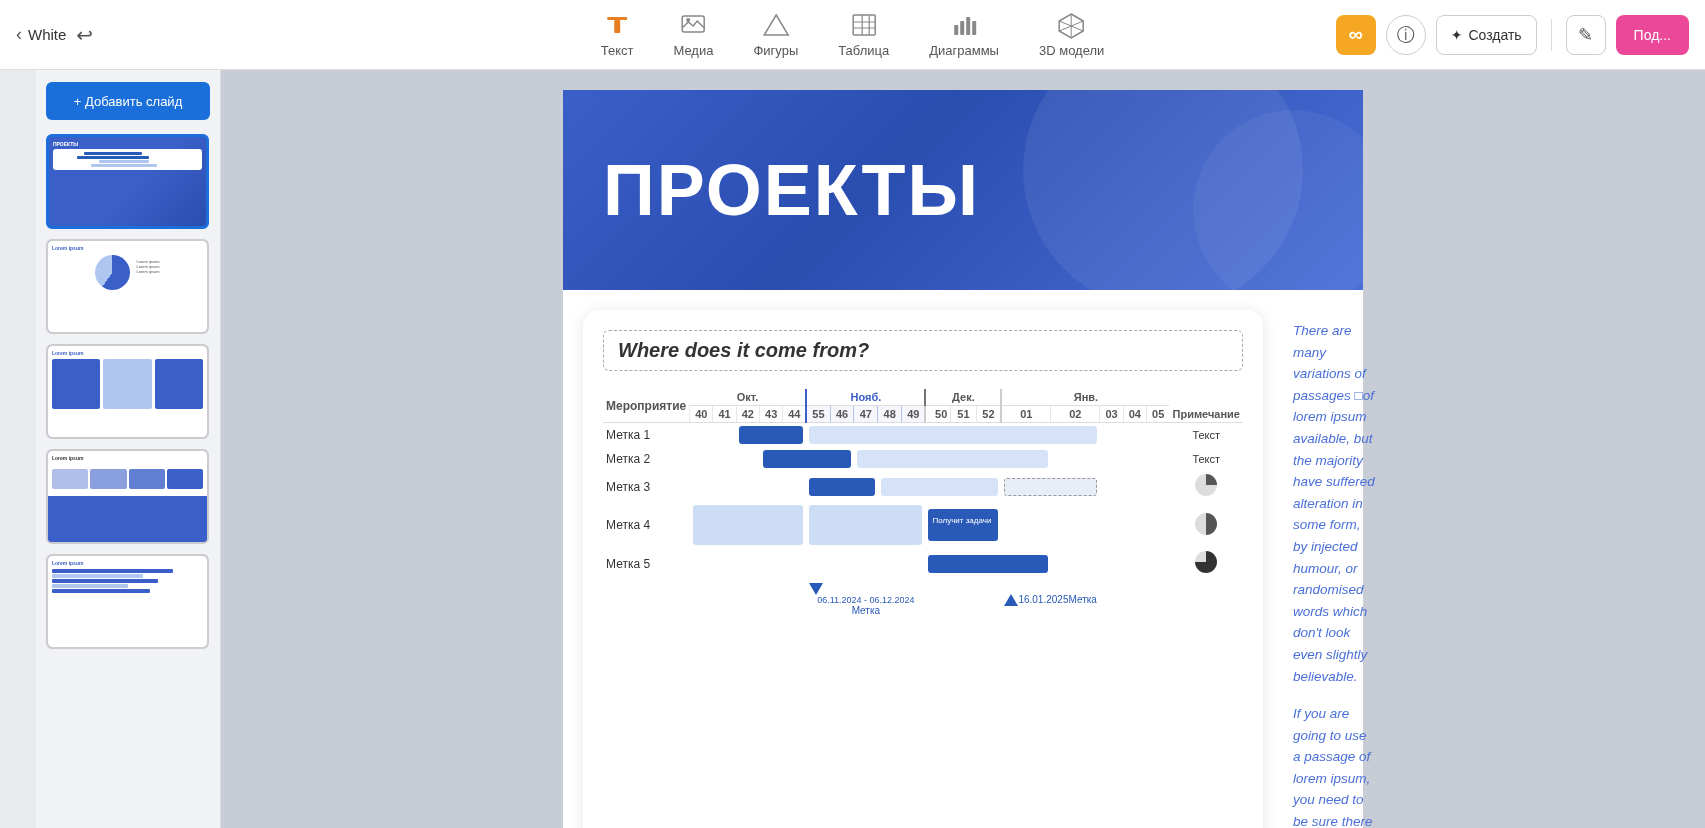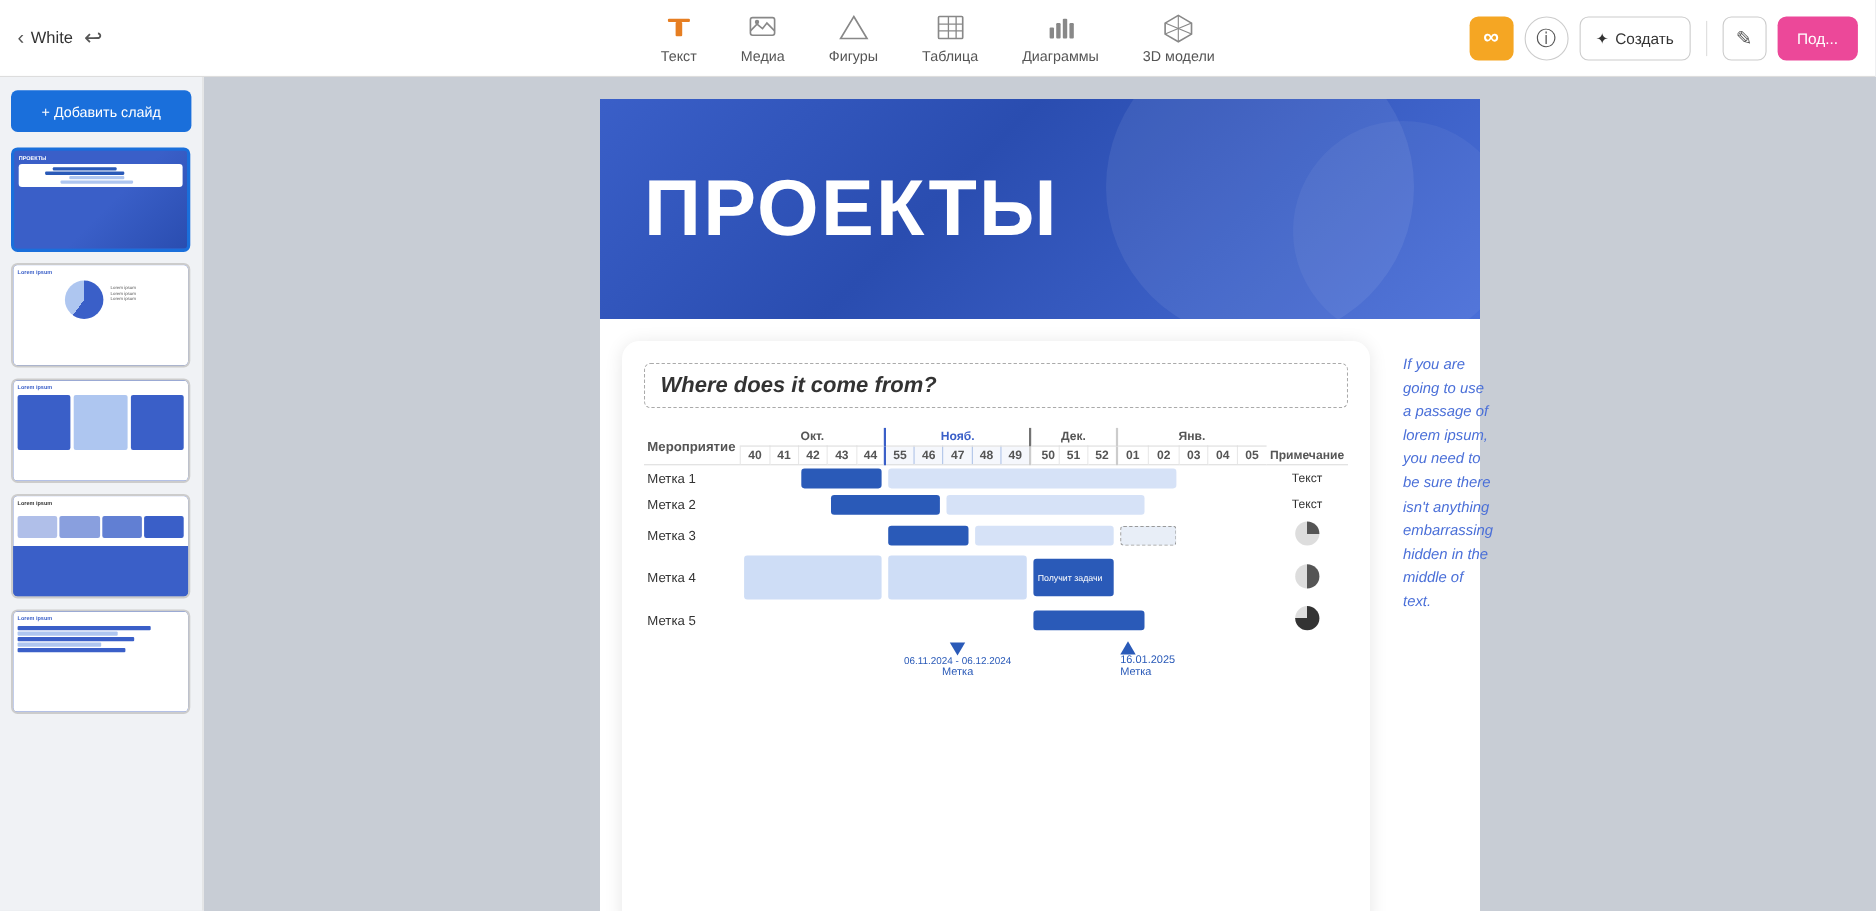--- a/index.html
+++ b/index.html
@@ -23,21 +23,21 @@
     .btn-circle { background: #fff; border: 1.5px solid #ccc; width: 40px; height: 40px; border-radius: 50%; cursor: pointer; display: flex; align-items: center; justify-content: center; color: #555; font-size: 18px; }
     .btn-create { background: #fff; border: 1.5px solid #ccc; height: 40px; border-radius: 8px; cursor: pointer; display: flex; align-items: center; gap: 6px; padding: 0 14px; color: #333; font-size: 14px; }
     .btn-pen { background: #fff; border: 1.5px solid #ccc; width: 40px; height: 40px; border-radius: 8px; cursor: pointer; display: flex; align-items: center; justify-content: center; color: #555; font-size: 18px; }
     .btn-blue { background: #ec4899; border: none; height: 40px; border-radius: 8px; cursor: pointer; padding: 0 18px; color: #fff; font-size: 14px; font-weight: 500; }
     .toolbar-divider { width: 1px; height: 32px; background: #ddd; margin: 0 4px; }
 
     
     .main-layout { display: flex; height: calc(828px - 70px); }
 
     
-    .sidebar { width: 185px; background: #f0f2f5; border-right: 1px solid #ddd; overflow-y: auto; padding: 12px 10px; display: flex; flex-direction: column; gap: 10px; }
+    .sidebar { width: 185px; background: #f0f2f5; border-right: 1px solid #ddd; overflow-y: auto; padding: 12px 10px; display: flex; flex-direction: column; gap: 10px; margin-left: 36px; }
     .add-slide-btn { background: #1a6fdb; color: white; border: none; border-radius: 6px; height: 38px; font-size: 13px; cursor: pointer; width: 100%; margin-bottom: 4px; }
     .slide-thumb { width: 163px; height: 95px; border-radius: 6px; overflow: hidden; border: 2px solid #1a6fdb; cursor: pointer; background: #3a5fc8; position: relative; }
     .slide-thumb.active { border: 3px solid #1a6fdb; }
     .slide-thumb.inactive { border: 2px solid #ccc; }
 
     
     .canvas-area { flex: 1; background: #c8cdd5; display: flex; align-items: flex-start; justify-content: center; padding: 20px; overflow: auto; }
 
     
     .slide-container { width: 800px; min-height: 780px; }
@@ -64,21 +64,21 @@
     .gantt-header-month { text-align: center; font-size: 11px; color: #555; font-weight: 700; }
     .gantt-note { width: 55px; text-align: center; font-size: 12px; color: #333; }
 
     
     .wk { width: 26px; }
 
     
     .bar-blue { background: #2a5ab8; height: 18px; border-radius: 3px; }
     .bar-lightblue { background: #aec6f0; height: 18px; border-radius: 3px; }
     .bar-dashed { border: 1.5px dashed #999; height: 18px; border-radius: 3px; background: rgba(180,200,230,0.3); }
-    .bar-label-overlap { background: #2a5ab8; height: 34px; border-radius: 3px; display: flex; align-items: center; padding: 4px 4px; color: #fff; font-size: 9px; white-space: nowrap; overflow: hidden; }
+    .bar-label-overlap { background: #2a5ab8; height: 20px; border-radius: 3px; display: flex; align-items: flex-end; padding: 16px 4px; color: #fff; font-size: 9px; white-space: nowrap; overflow: hidden; }
 
     
     .pie-icon { width: 22px; height: 22px; border-radius: 50%; display: inline-block; position: relative; }
     .pie25 { background: conic-gradient(#555 0% 25%, #ddd 25% 100%); }
     .pie50 { background: conic-gradient(#555 0% 50%, #ddd 50% 100%); }
     .pie75 { background: conic-gradient(#333 0% 75%, #ddd 75% 100%); }
     .triangle-down { width: 0; height: 0; border-left: 7px solid transparent; border-right: 7px solid transparent; border-top: 12px solid #2a5ab8; display: inline-block; }
     .triangle-up { width: 0; height: 0; border-left: 7px solid transparent; border-right: 7px solid transparent; border-bottom: 12px solid #2a5ab8; display: inline-block; }
     .milestone-date { font-size: 10px; color: #2a5ab8; text-align: center; white-space: nowrap; }
     .milestone-label { font-size: 10px; color: #2a5ab8; text-align: center; }
@@ -367,43 +367,44 @@
                 <td class="gantt-note">
                   <div class="pie-icon pie75"></div>
                 </td>
               </tr>
 
               <tr>
                 <td></td>
                 <td colspan="5"></td>
 
                 <td colspan="5" style="text-align:center;padding-top:4px;">
-                  <div style="display:flex;flex-direction:column;align-items:center;">
+                  <div style="display:flex;flex-direction:column;">
                     <div class="triangle-down"></div>
                     <div class="milestone-date" style="white-space:nowrap;font-size:9px;">06.11.2024 - 06.12.2024</div>
                     <div class="milestone-label">Метка</div>
                   </div>
                 </td>
                 <td colspan="3"></td>
 
                 <td colspan="2" style="text-align:center;padding-top:4px;">
-                  <div style="display:flex;flex-direction:column;align-items:flex-start;">
+                  <div style="display:flex;flex-direction:row;align-items:flex-start;">
                     <div class="triangle-up"></div>
                     <div class="milestone-date">16.01.2025</div>
                     <div class="milestone-label">Метка</div>
                   </div>
                 </td>
                 <td colspan="3"></td>
                 <td></td>
               </tr>
             </tbody>
           </table>
         </div>
 
         <div class="text-panel">
+          <p>There are many variations of passages □of lorem ipsum available, but the majority have suffered alteration in some form, by injected humour, or randomised words which don't look even slightly believable.</p>
           <p>If you are going to use a passage of lorem ipsum, you need to be sure there isn't anything embarrassing hidden in the middle of text.</p>
 
         </div>
 
       </div>
     </div>
   </div>
 </div>
 
 </body></html>

